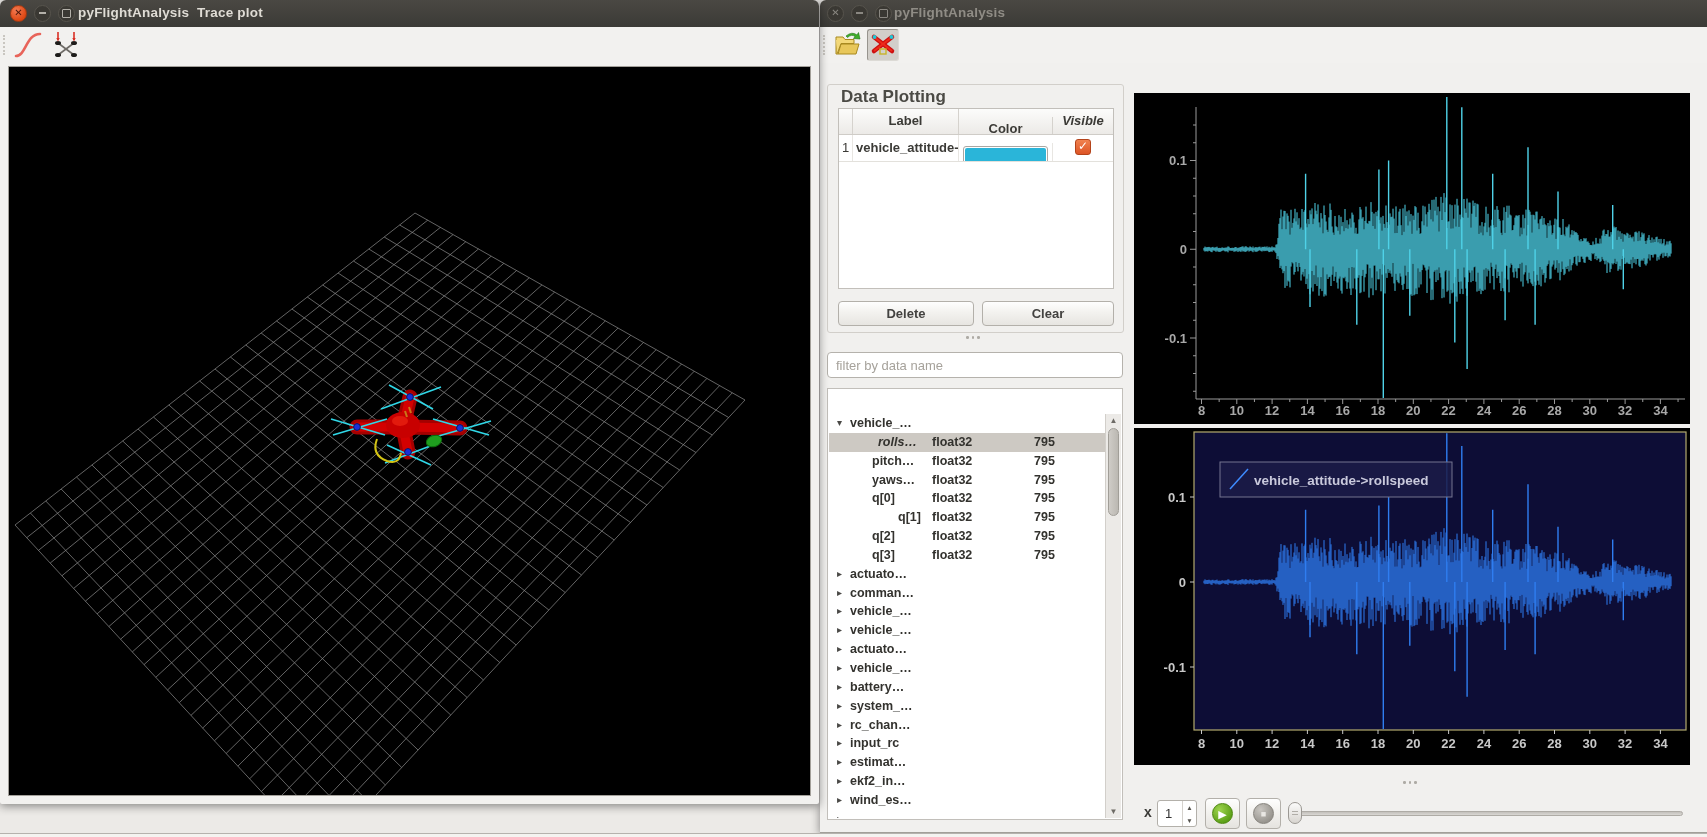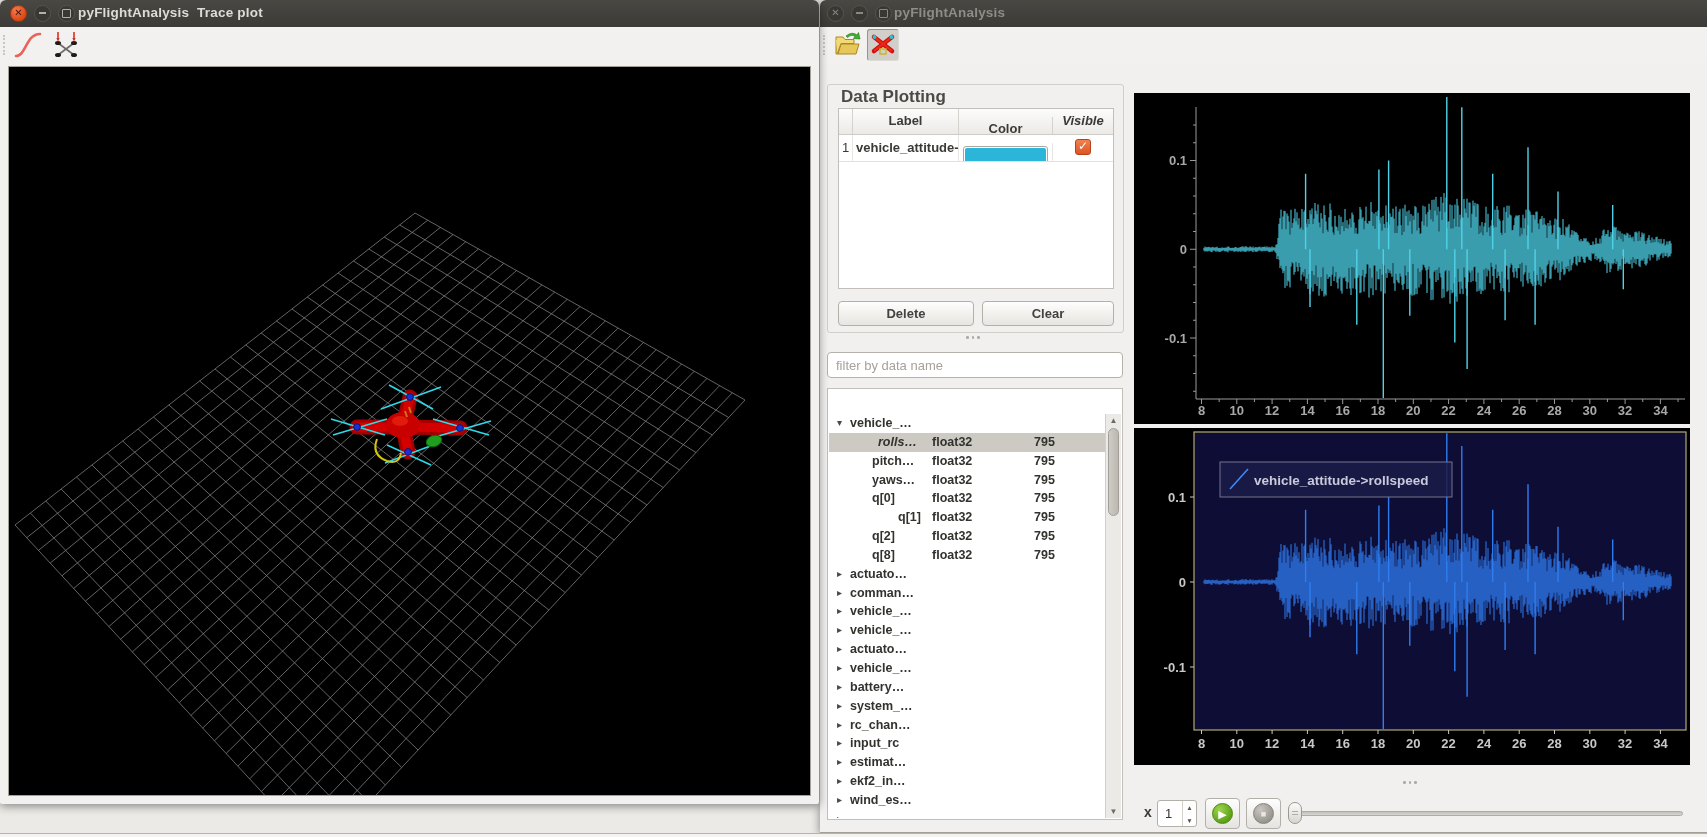--- a/index.html
+++ b/index.html
@@ -173,21 +173,21 @@
             <span style="left: 43px; margin-left: 26px;">q[1]</span>
             <span style="left: 103px;">float32</span>
             <span style="left: 205px;">795</span>
           </div>
           <div class="trow">
             <span style="left: 43px;">q[2]</span>
             <span style="left: 103px;">float32</span>
             <span style="left: 205px;">795</span>
           </div>
           <div class="trow">
-            <span style="left: 43px;">q[8]</span>
+            <span style="left: 43px;">q[3]</span>
             <span style="left: 103px;">float32</span>
             <span style="left: 205px;">795</span>
           </div>
           <div class="trow">
             <span class="arr" style="left: 8px;">▸</span>
             <span style="left: 21px;">actuato…</span>
           </div>
           <div class="trow">
             <span class="arr" style="left: 8px;">▸</span>
             <span style="left: 21px;">comman…</span>

